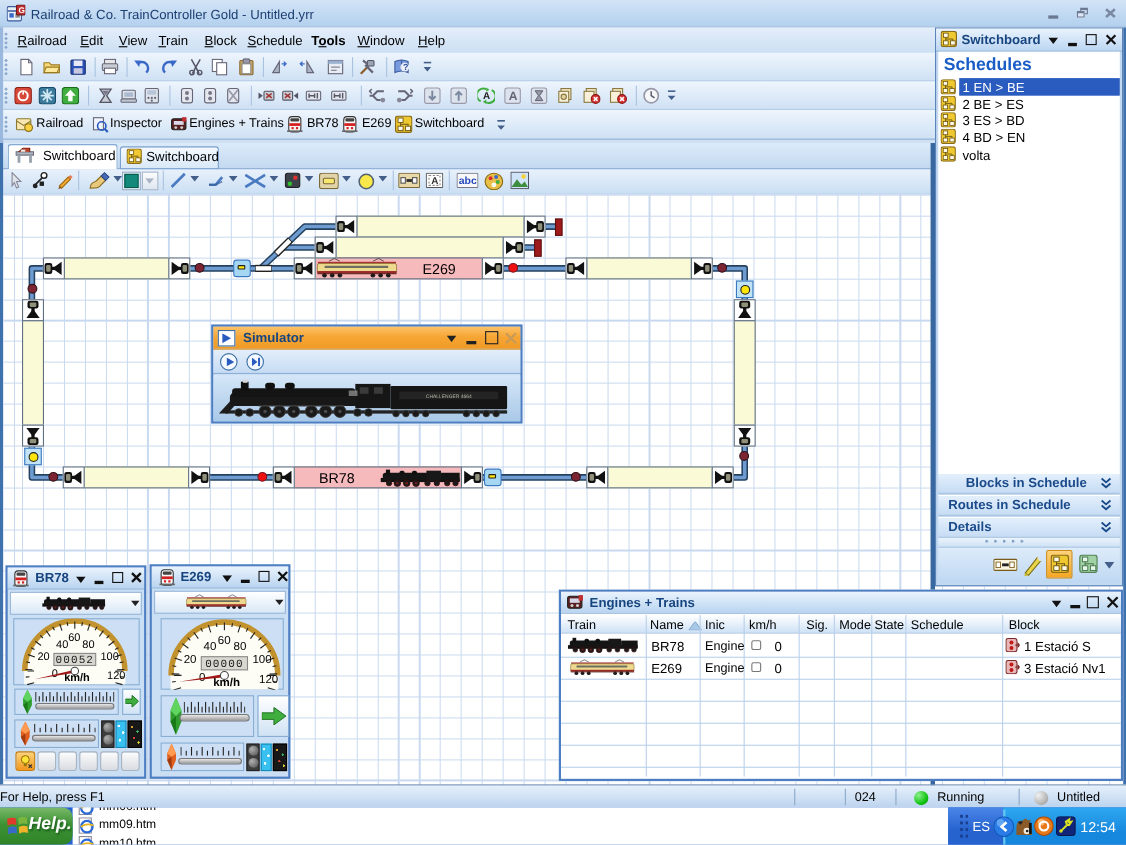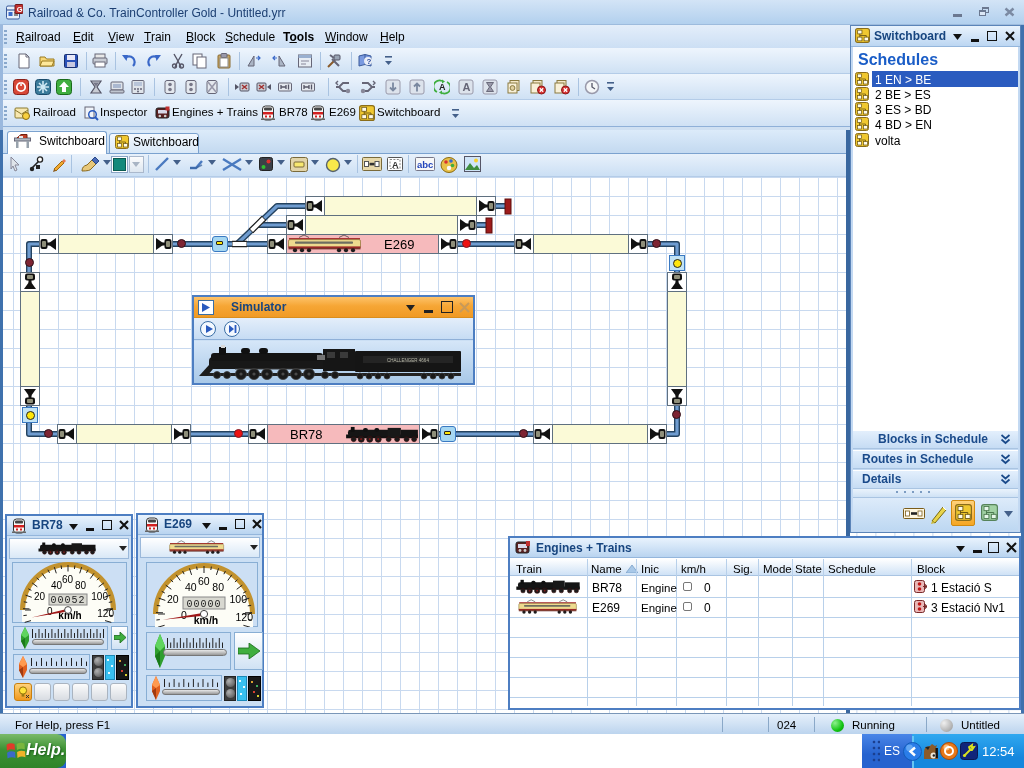--- a/index.html
+++ b/index.html
@@ -775,21 +775,21 @@
   </svg>
 
 <div id="windows">
 
 <div class="abs" style="left:192px;top:295px;width:283px;height:90px;border:2px solid #4d7ec2;background:#cbdff4;">
   <div class="abs" style="left:0;top:0;width:279px;height:21px;background:linear-gradient(#fdc269,#f6a635 45%,#f09a25);border-bottom:1px solid #d98e1e;"></div>
   <div class="abs" style="left:4px;top:3px;width:16px;height:15px;background:#fff;border:1px solid #3a6ea5;"></div>
   <svg class="abs" style="left:8px;top:6px;" width="8" height="9">
         <path d="M0 0 L8 4.5 L0 9 Z" fill="#2a5bbf"></path>
       </svg>
-  <div class="wtitletxt" style="left:37px;top:3px;">Simulator</div>
+  <div class="wtitletxt" style="left:27px;top:3px;">Simulator</div>
   <svg class="abs" style="left:212px;top:8px;" width="9" height="6">
         <path d="M0 0 H9 L4.5 6 Z" fill="#222"></path>
       </svg>
   <div class="abs" style="left:230px;top:13px;width:9px;height:2.6px;background:#222;"></div>
   <div class="abs" style="left:247px;top:4px;width:12px;height:12px;border:1.8px solid #222;"></div>
   <svg class="abs" style="left:265px;top:5px;" width="11" height="11">
         <path d="M1 1 L10 10 M10 1 L1 10" stroke="#c89a5a" stroke-width="2"></path>
       </svg>
   <div class="abs" style="left:0px;top:21px;width:279px;height:22px;background:linear-gradient(#e4eefa,#c6dcf4);border-bottom:1px solid #8fb0d8;"></div>
   <div class="abs" style="left:6px;top:24px;width:16px;height:16px;border-radius:50%;border:1.6px solid #3a6ea5;background:#f4f9ff;"></div>
@@ -1217,21 +1217,21 @@
         <circle cx="5.5" cy="4" r="1.8" fill="#c01818"></circle>
         <circle cx="5.5" cy="9" r="1.8" fill="#c01818"></circle>
         <path d="M9 6.5 L13 6.5 M11 4.5 L13 6.5 L11 8.5" stroke="#7a2a2a" stroke-width="1.2" fill="none"></path>
       </svg>
   <div class="abs" style="left:421px;top:43px;font-size:12px;">1 Estació S</div>
   <div class="abs" style="left:421px;top:63px;font-size:12px;">3 Estació Nv1</div>
 </div>
 </div>
 
 <div class="abs" id="statusbar">
-  <div class="stxt" style="left:15px;">For Help, press F1</div>
+  <div class="stxt" style="left:0;">For Help, press F1</div>
   <div class="sdiv" style="left:722px;"></div>
   <div class="sdiv" style="left:768px;"></div>
   <div class="sdiv" style="left:814px;"></div>
   <div class="sdiv" style="left:926px;"></div>
   <div class="stxt" style="left:731px;margin-top:48px;">018</div>
   <div class="stxt" style="left:777px;">024</div>
   <div class="abs" style="left:831px;top:5px;width:13px;height:13px;border-radius:50%;background:radial-gradient(circle at 4px 4px,#8cf08c,#12c412 60%,#0a8a0a);"></div>
   <div class="stxt" style="left:852px;">Running</div>
   <div class="abs" style="left:940px;top:5px;width:13px;height:13px;border-radius:50%;background:radial-gradient(circle at 4px 4px,#f0f0f0,#b8b8b8 60%,#909090);"></div>
   <div class="stxt" style="left:961px;">Untitled</div>
@@ -1245,20 +1245,34 @@
   <svg class="abs" style="left:5px;top:6px;" width="22" height="22" viewBox="0 0 22 22">
     <g transform="rotate(-4 11 11)">
       <path d="M2 4 Q6 2 10 4 L10 10 Q6 8 2 10 Z" fill="#e03a2a"></path>
       <path d="M12 4 Q16 2 20 4 L20 10 Q16 8 12 10 Z" fill="#7ab53f"></path>
       <path d="M2 12 Q6 10 10 12 L10 18 Q6 16 2 18 Z" fill="#3a6ac8"></path>
       <path d="M12 12 Q16 10 20 12 L20 18 Q16 16 12 18 Z" fill="#f0b32a"></path>
     </g>
   </svg>
   <div id="starttxt">Help.</div>
 
+  <div class="abs" style="left:66px;top:0px;width:230px;height:34px;overflow:hidden;">
+    <svg class="abs" style="left:5px;top:-8px;" width="15" height="15" viewBox="0 0 15 15">
+        <use href="#ieicon"></use>
+      </svg>
+    <div class="ietm" style="left:24px;top:-7px;">mm06.htm</div>
+    <svg class="abs" style="left:5px;top:9px;" width="15" height="15" viewBox="0 0 15 15">
+        <use href="#ieicon"></use>
+      </svg>
+    <div class="ietm" style="left:24px;top:10px;">mm09.htm</div>
+    <svg class="abs" style="left:5px;top:26px;" width="15" height="15" viewBox="0 0 15 15">
+        <use href="#ieicon"></use>
+      </svg>
+    <div class="ietm" style="left:24px;top:27px;">mm10.htm</div>
+  </div>
 
   <div class="abs" style="left:912px;top:2px;width:2px;height:32px;background:#66c6f4;"></div>
   <div class="abs" style="left:872px;top:6px;width:8px;height:24px;background-image:radial-gradient(circle at 2px 2px,#1a3f8f 1.5px,transparent 1.6px);background-size:5px 6px;"></div>
   <div class="abs" style="left:884px;top:10px;font-size:12px;color:#fff;">ES</div>
   <svg class="abs" style="left:903px;top:8px;" width="19" height="19">
       <circle cx="9.5" cy="9.5" r="9" fill="#2a7de8"></circle>
       <circle cx="9.5" cy="9.5" r="9" fill="none" stroke="#135bb8"></circle>
       <circle cx="6.5" cy="6" r="3.4" fill="#7ab8f8" opacity="0.7"></circle>
       <path d="M12 5.5 L7.5 9.5 L12 13.5" stroke="#fff" stroke-width="2.4" fill="none"></path>
     </svg>

